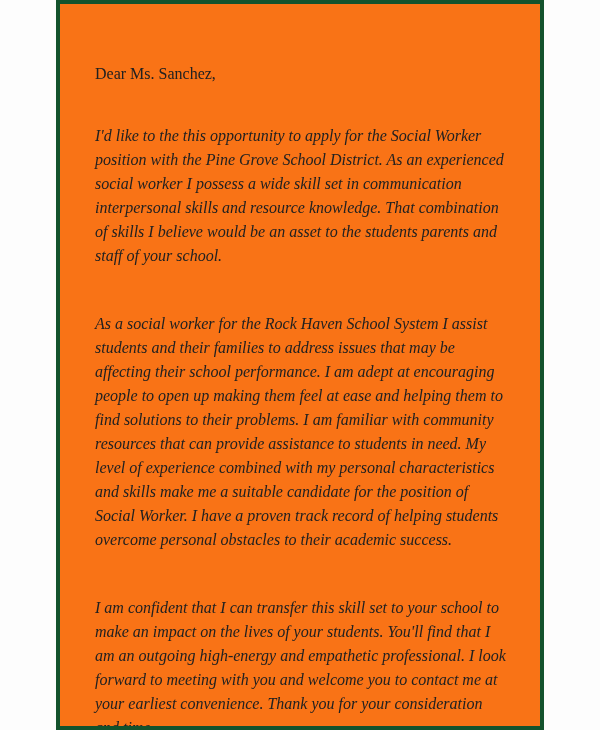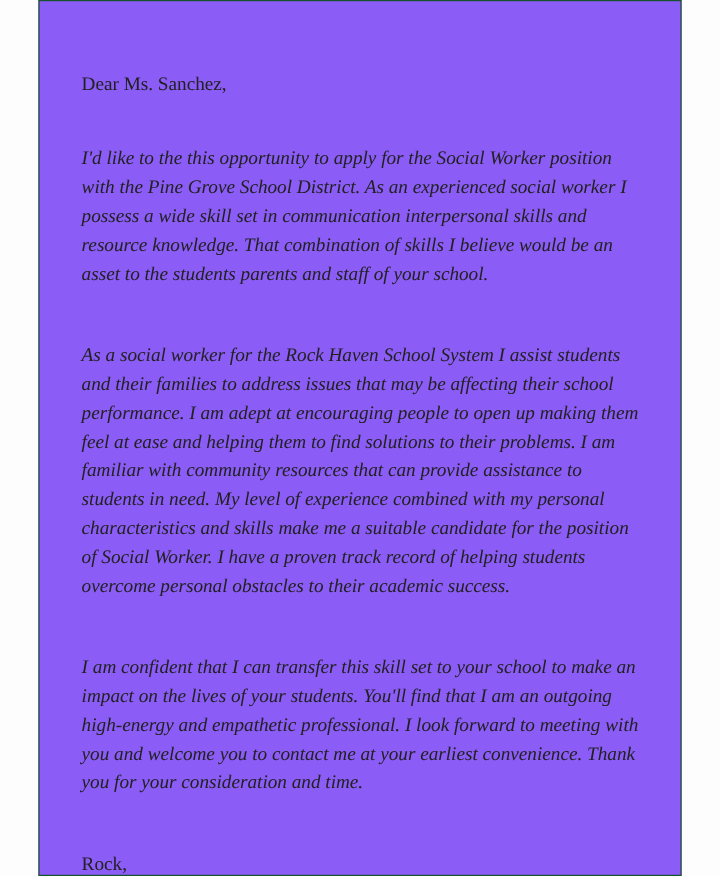--- a/index.html
+++ b/index.html
@@ -2,25 +2,25 @@
 <html><head>
 <meta charset="utf-8">
 <style>
   html, body {
     margin: 0;
     padding: 0;
     background: #fdfdfd;
   }
   .page {
     box-sizing: border-box;
-    width: 536px;
+    width: 488px;
     height: 730px;
     margin: 0 auto;
-    background: #8b5cf6;
-    border: 1px solid #14532d;
+    background: #f97316;
+    border: 4px solid #14532d;
     padding: 58px 30px 30px 35px;
     font-family: "Liberation Serif", "DejaVu Serif", serif;
     color: #212121;
     font-size: 16px;
     line-height: 24px;
     overflow: hidden;
   }
   .salutation {
     margin: 0 0 38px 0;
   }

